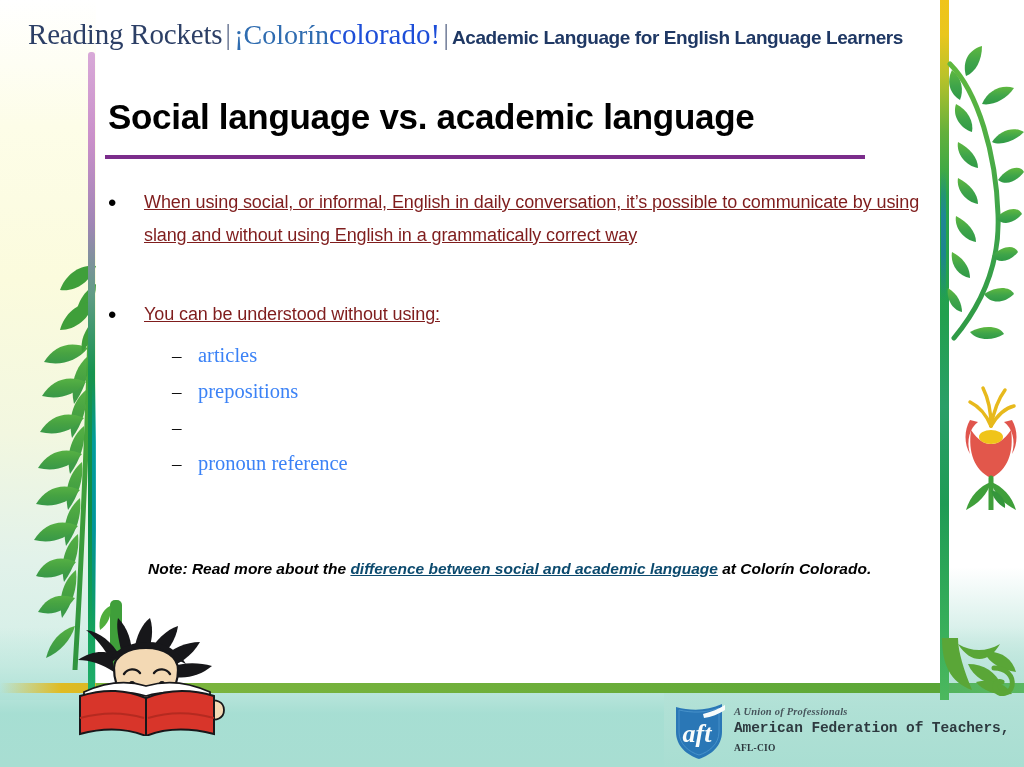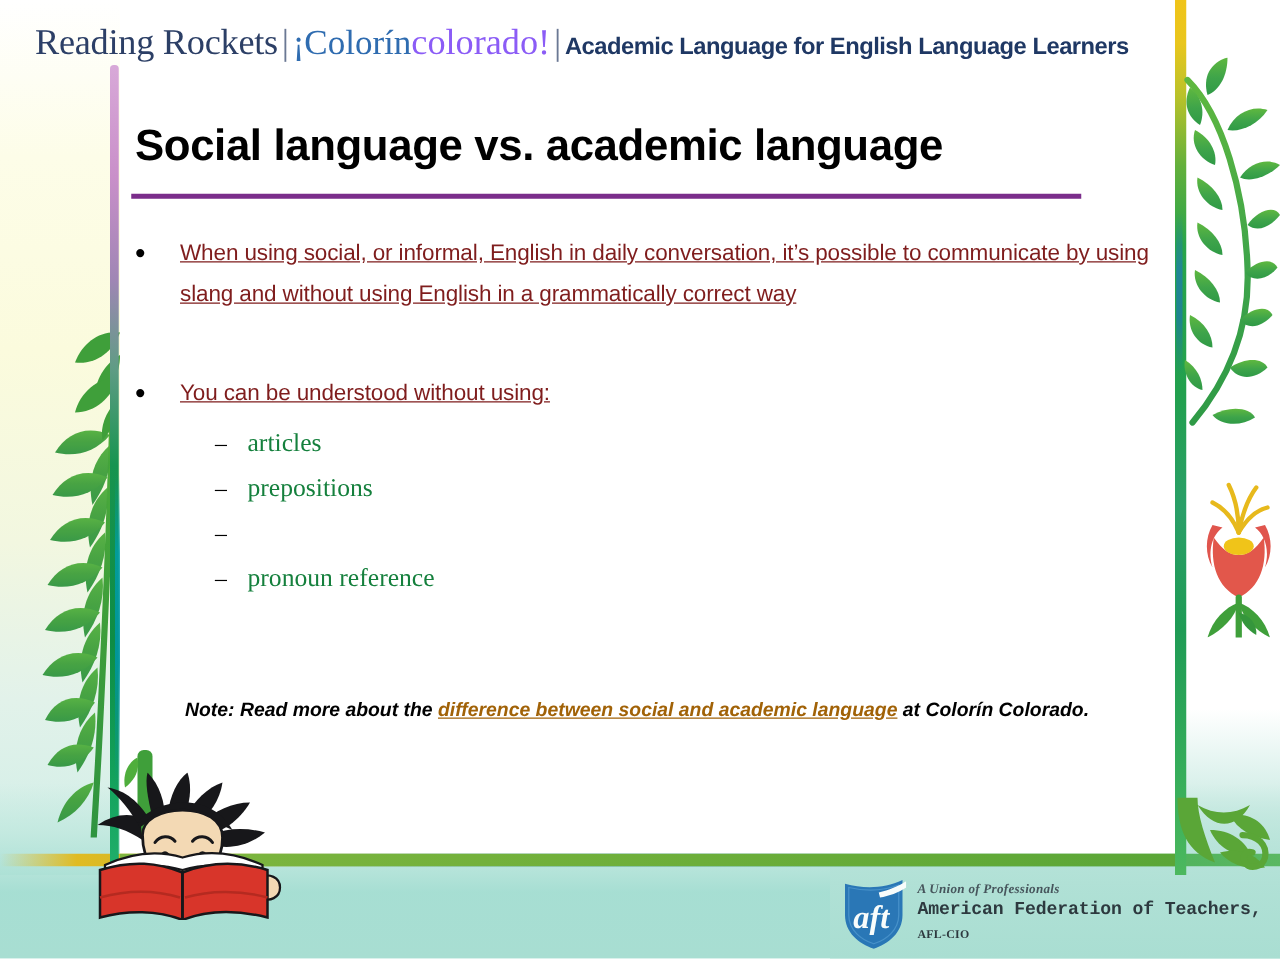--- a/index.html
+++ b/index.html
@@ -153,21 +153,21 @@
     padding: 0 3px;
   }
   .hdr-colorin {
     font-family: "Liberation Serif", serif;
     font-size: 28px;
     color: #2f6cb0;
   }
   .hdr-colorado {
     font-family: "Liberation Serif", serif;
     font-size: 29px;
-    color: #8b5cf6;
+    color: #1d4ed8;
   }
   .hdr-tagline {
     font-family: "Liberation Sans", sans-serif;
     font-size: 19px;
     font-weight: bold;
     color: #1f3864;
     letter-spacing: -0.4px;
     text-align: center;
   }
 
@@ -230,37 +230,37 @@
     flex: 0 0 26px;
     font-family: "Liberation Serif", serif;
     font-size: 19px;
     line-height: 27px;
     color: #000;
   }
   .sub-text {
     font-family: "Liberation Serif", serif;
     font-size: 20.5px;
     line-height: 27px;
-    color: #15803d;
+    color: #3b82f6;
   }
 
   
   .note {
     position: absolute;
     left: 148px; top: 558px;
     width: 740px;
     z-index: 10;
     font-size: 15.5px;
     font-weight: bold;
     font-style: italic;
     line-height: 22px;
     color: #000;
   }
   .note-link {
-    color: #a16207;
+    color: #0c4a6e;
     text-decoration: underline;
     font-weight: bold;
     font-style: italic;
   }
 
   
   .aft {
     position: absolute;
     left: 673px; top: 702px;
     z-index: 10;

